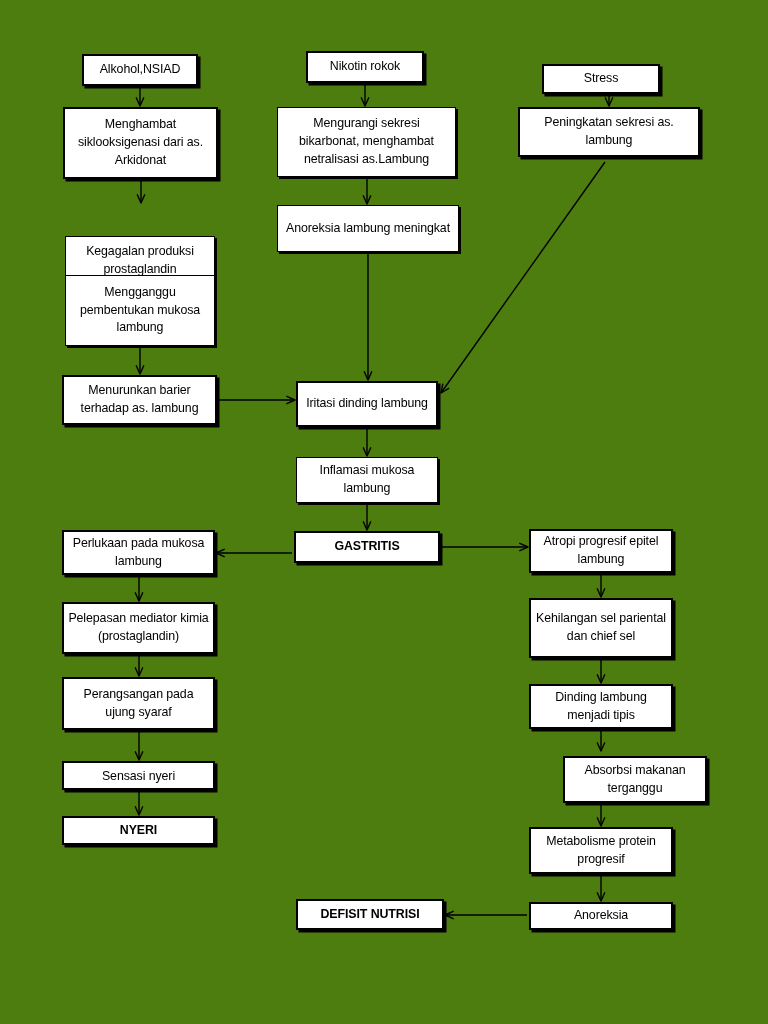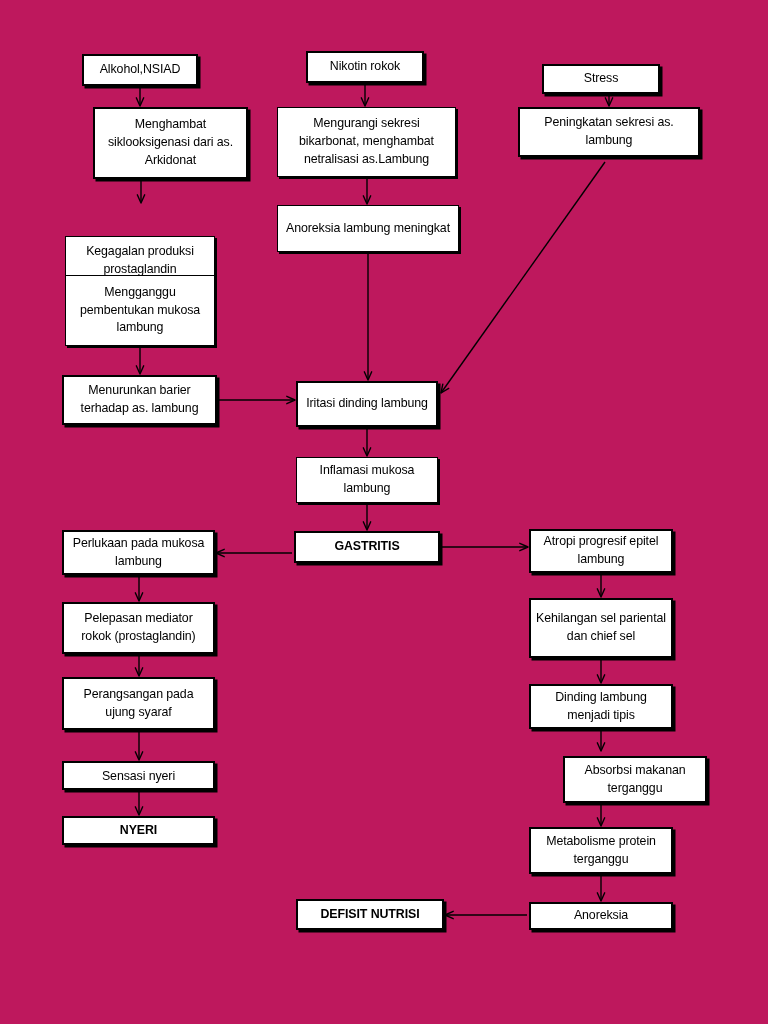--- a/index.html
+++ b/index.html
@@ -8,21 +8,21 @@
     background: #ffffff;
   }
   body {
     width: 768px; height: 1024px;
     font-family: "Liberation Sans", sans-serif;
     overflow: hidden;
   }
   #canvas {
     position: relative;
     width: 768px; height: 1024px;
-    background: #be185d;
+    background: #4d7c0f;
   }
   svg#edges {
     position: absolute;
     left: 0; top: 0;
     width: 768px; height: 1024px;
     pointer-events: none;
   }
   .node {
     position: absolute;
     background: #ffffff;
@@ -110,21 +110,21 @@
   <div id="nodes">
       <div class="node" style="left: 82px; top: 54px; width: 116px; height: 32px;">
         <span>Alkohol,NSIAD</span>
       </div>
       <div class="node" style="left: 306px; top: 51px; width: 118px; height: 32px;">
         <span>Nikotin rokok</span>
       </div>
       <div class="node" style="left: 542px; top: 53px; width: 118px; height: 30px; margin-top: 11px;">
         <span>Stress</span>
       </div>
-      <div class="node" style="left: 63px; top: 107px; width: 155px; height: 72px; margin-left: 30px;">
+      <div class="node" style="left: 63px; top: 107px; width: 155px; height: 72px;">
         <span>Menghambat siklooksigenasi dari as. Arkidonat</span>
       </div>
       <div class="node thin" style="left: 277px; top: 107px; width: 179px; height: 70px;">
         <span>Mengurangi sekresi bikarbonat, menghambat netralisasi as.Lambung</span>
       </div>
       <div class="node" style="left: 518px; top: 107px; width: 182px; height: 50px;">
         <span>Peningkatan sekresi as. lambung</span>
       </div>
       <div class="node thin" style="left: 65px; top: 204px; width: 150px; height: 49px; margin-top: 32px;">
         <span>Kegagalan produksi prostaglandin</span>
@@ -147,42 +147,42 @@
       <div class="node bold" style="left: 294px; top: 531px; width: 146px; height: 32px;">
         <span>GASTRITIS</span>
       </div>
       <div class="node" style="left: 62px; top: 530px; width: 153px; height: 45px;">
         <span>Perlukaan pada mukosa lambung</span>
       </div>
       <div class="node" style="left: 529px; top: 529px; width: 144px; height: 44px;">
         <span>Atropi progresif epitel lambung</span>
       </div>
       <div class="node" style="left: 62px; top: 602px; width: 153px; height: 52px;">
-        <span>Pelepasan  mediator rokok (prostaglandin)</span>
+        <span>Pelepasan  mediator kimia (prostaglandin)</span>
       </div>
       <div class="node" style="left: 529px; top: 598px; width: 144px; height: 60px;">
         <span>Kehilangan sel pariental dan chief sel</span>
       </div>
       <div class="node" style="left: 62px; top: 677px; width: 153px; height: 53px;">
         <span>Perangsangan pada ujung syaraf</span>
       </div>
       <div class="node" style="left: 529px; top: 684px; width: 144px; height: 45px;">
         <span>Dinding lambung menjadi tipis</span>
       </div>
       <div class="node" style="left: 62px; top: 761px; width: 153px; height: 29px; align-items: flex-end;">
         <span>Sensasi nyeri</span>
       </div>
       <div class="node" style="left: 529px; top: 756px; width: 144px; height: 47px; margin-left: 34px;">
         <span>Absorbsi makanan terganggu</span>
       </div>
       <div class="node bold" style="left: 62px; top: 816px; width: 153px; height: 29px;">
         <span>NYERI</span>
       </div>
       <div class="node" style="left: 529px; top: 827px; width: 144px; height: 47px;">
-        <span>Metabolisme protein terganggu</span>
+        <span>Metabolisme protein progresif</span>
       </div>
       <div class="node bold" style="left: 296px; top: 899px; width: 148px; height: 31px;">
         <span>DEFISIT NUTRISI</span>
       </div>
       <div class="node" style="left: 529px; top: 902px; width: 144px; height: 28px;">
         <span>Anoreksia</span>
       </div>
     </div>
 </div>
 

